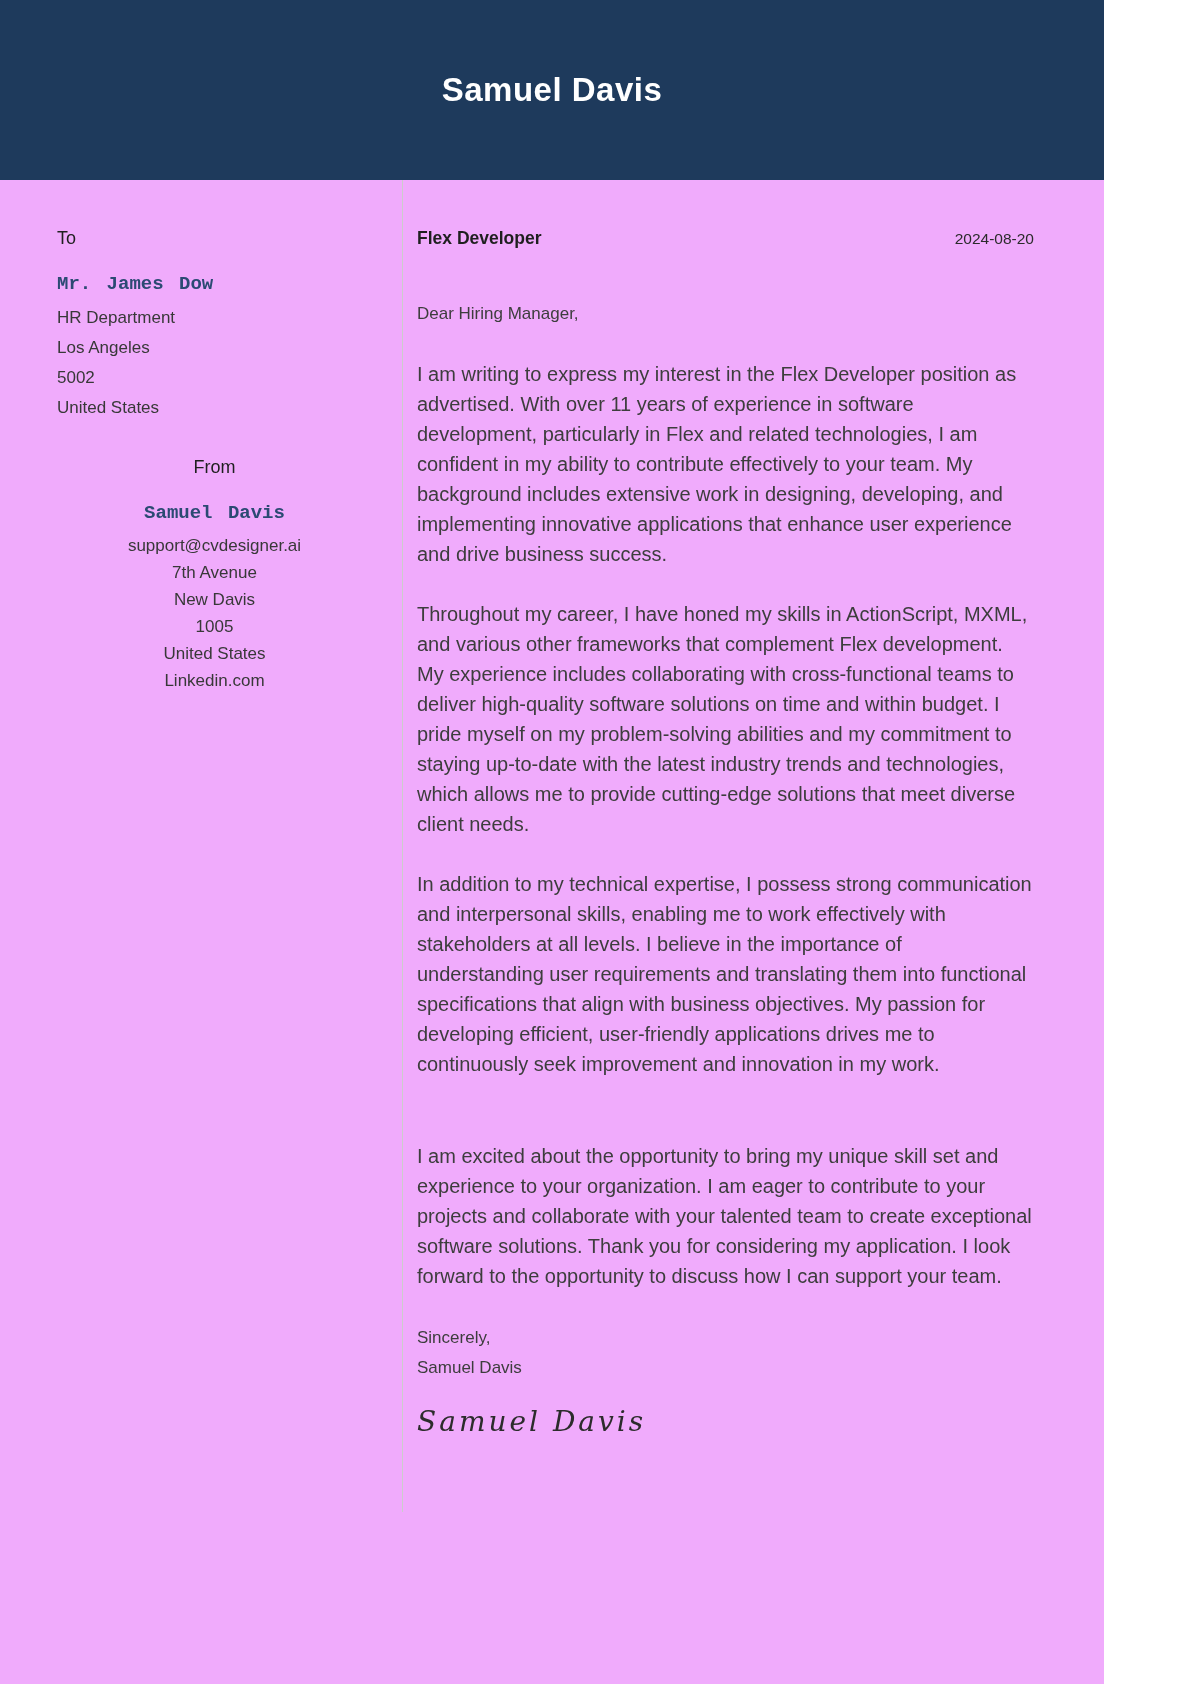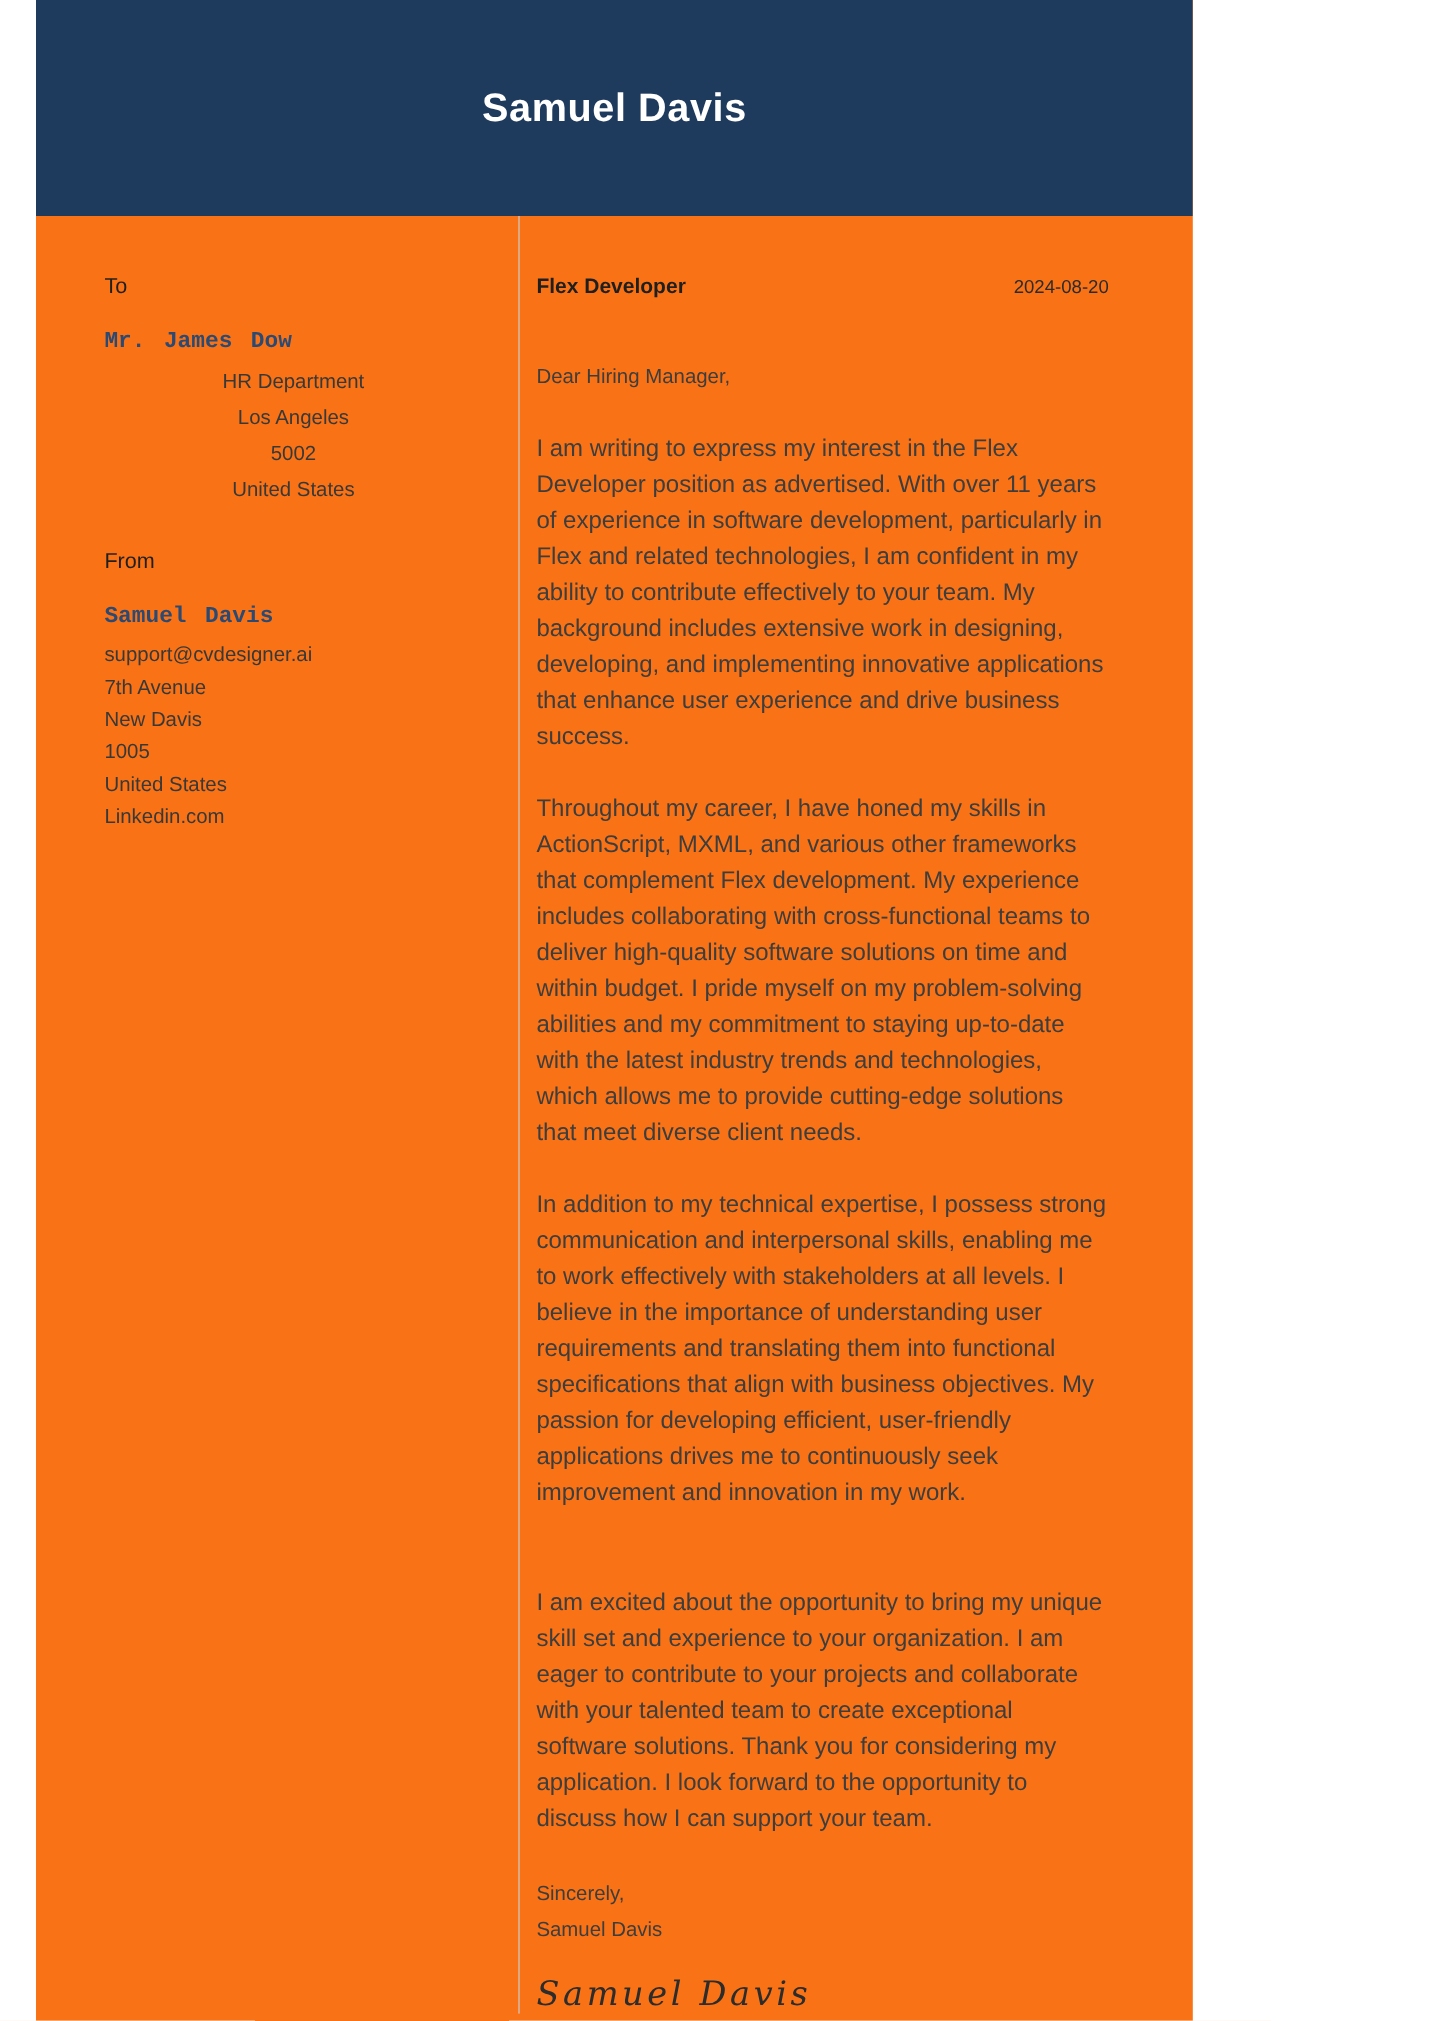--- a/index.html
+++ b/index.html
@@ -10,25 +10,24 @@
     --divider: #cccccc;
   }
   * { margin: 0; padding: 0; box-sizing: border-box; }
   html, body { background: #ffffff; }
   body {
     width: 1200px;
     font-family: "Liberation Sans", sans-serif;
     color: var(--body_text);
   }
   .page {
-    width: 964px;
+    width: 1104px;
     height: 1684px;
-    background: #f97316;
+    background: #f0abfc;
     overflow: hidden;
-    margin-left: 30px;
   }
   .header-band {
     height: 180px;
     background: var(--header_bg);
     display: flex;
     align-items: center;
     justify-content: center;
   }
   .header-name {
     color: #ffffff;
@@ -57,23 +56,23 @@
     font-weight: bold;
     color: var(--accent_navy);
     word-spacing: 4px;
     margin-bottom: 8px;
     font-family: Liberation Mono, monospace;
   }
   .addr-line {
     font-size: 17px;
     color: #383838;
   }
-  .to-block .addr-line { line-height: 30px; text-align: center; }
+  .to-block .addr-line { line-height: 30px; }
   .from-block .addr-line { line-height: 27px; }
-  .from-block { margin-top: 34px; }
+  .from-block { margin-top: 34px; text-align: center; }
   .main {
     flex: 1 1 auto;
     padding: 48px 70px 0 14px;
   }
   .title-row {
     display: flex;
     justify-content: space-between;
     align-items: baseline;
   }
   .job-title {

